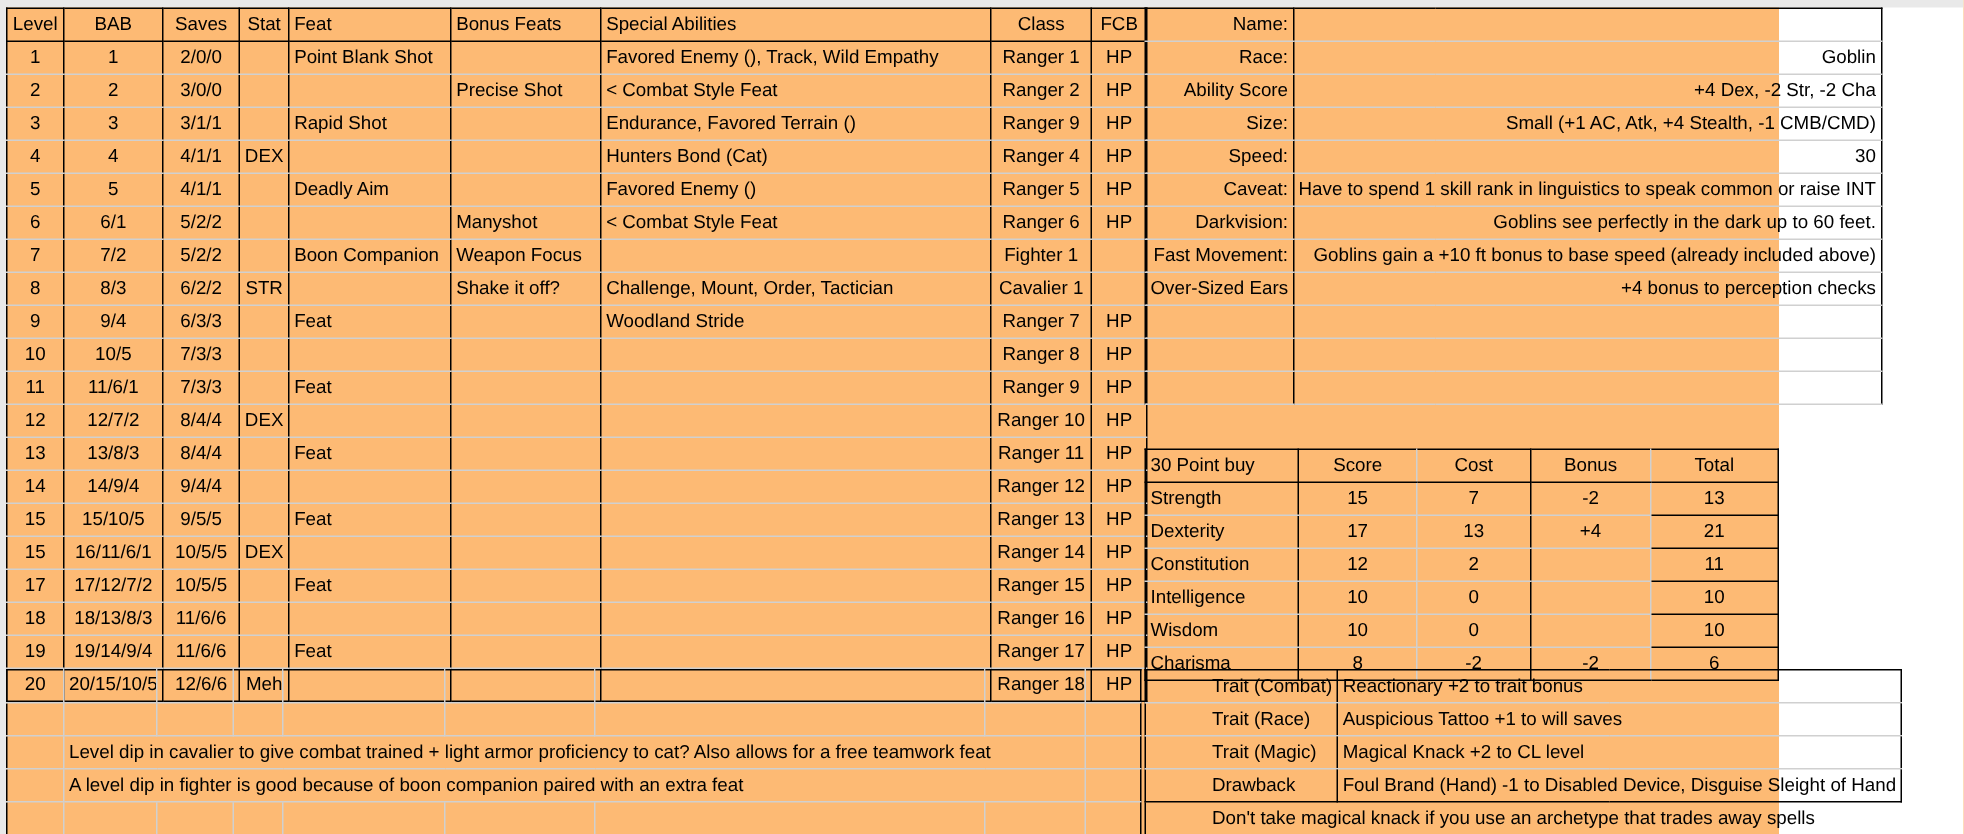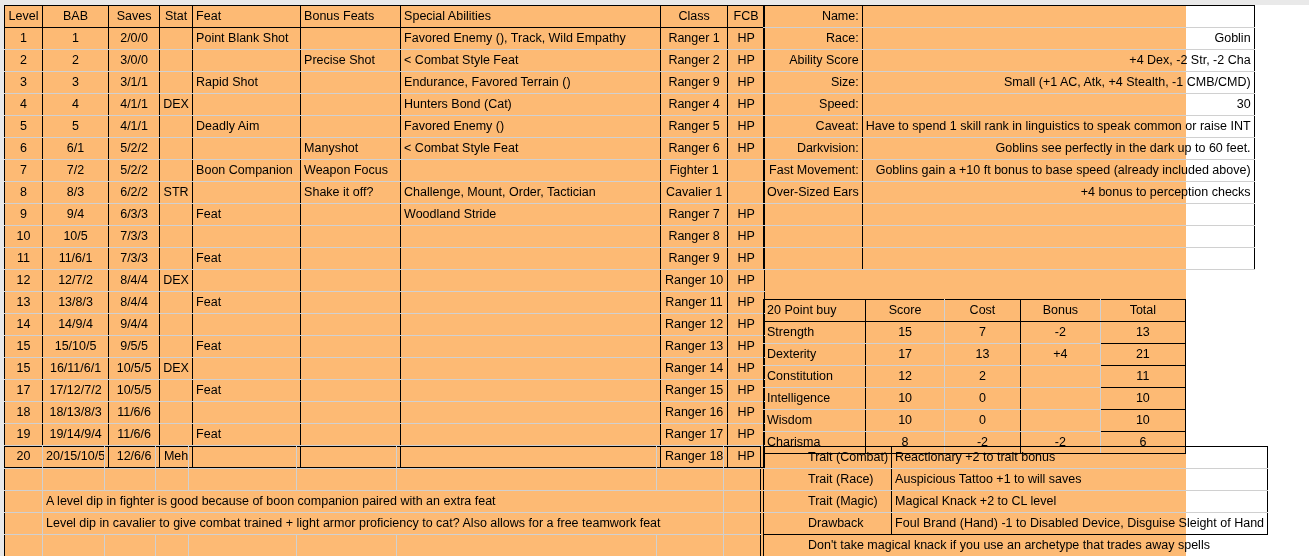--- a/index.html
+++ b/index.html
@@ -409,21 +409,21 @@
   <table id="tbl-pb">
     <colgroup>
       <col class="w-ilabel">
         <col class="w-ival">
         <col class="w-ival2">
         <col class="w-ival3">
         <col class="w-ival4">
     </colgroup>
     <tbody id="pb-body">
         <tr class="hdr">
-          <td class="l">20 Point buy</td>
+          <td class="l">30 Point buy</td>
           <td class="c">Score</td>
           <td class="c cost">Cost</td>
           <td class="c">Bonus</td>
           <td class="c total">Total</td>
         </tr>
         <tr>
           <td class="l">Strength</td>
           <td class="c">15</td>
           <td class="c cost">7</td>
           <td class="c">-2</td>
@@ -528,30 +528,30 @@
           <td class="l"></td>
           <td class="l"></td>
           <td class="l"></td>
           <td class="l"></td>
           <td class="l"></td>
           <td class="l"></td>
           <td class="l lastcol"></td>
         </tr>
         <tr>
           <td class="l"></td>
+          <td class="l noteText" colspan="7">Level dip in cavalier to give combat trained + light armor proficiency to cat? Also allows for a free teamwork feat</td>
+          <td class="l lastcol"></td>
+        </tr>
+        <tr>
+          <td class="l"></td>
           <td class="l noteText" colspan="7">A level dip in fighter is good because of boon companion paired with an extra feat</td>
           <td class="l lastcol"></td>
         </tr>
         <tr>
           <td class="l"></td>
-          <td class="l noteText" colspan="7">Level dip in cavalier to give combat trained + light armor proficiency to cat? Also allows for a free teamwork feat</td>
-          <td class="l lastcol"></td>
-        </tr>
-        <tr>
-          <td class="l"></td>
           <td class="l"></td>
           <td class="l"></td>
           <td class="l"></td>
           <td class="l"></td>
           <td class="l"></td>
           <td class="l"></td>
           <td class="l"></td>
           <td class="l lastcol"></td>
         </tr>
       </tbody>

